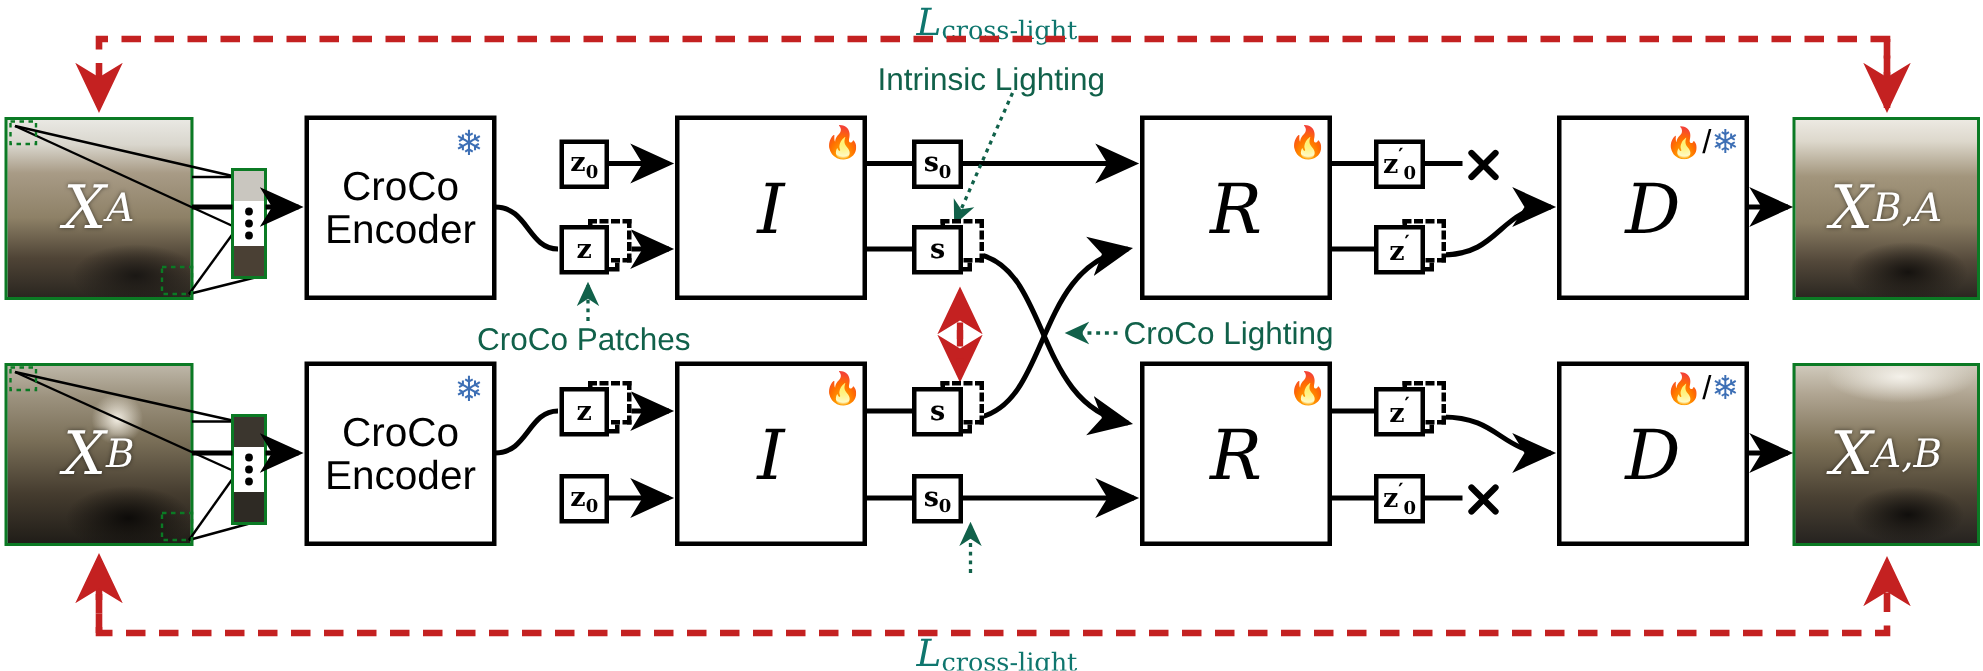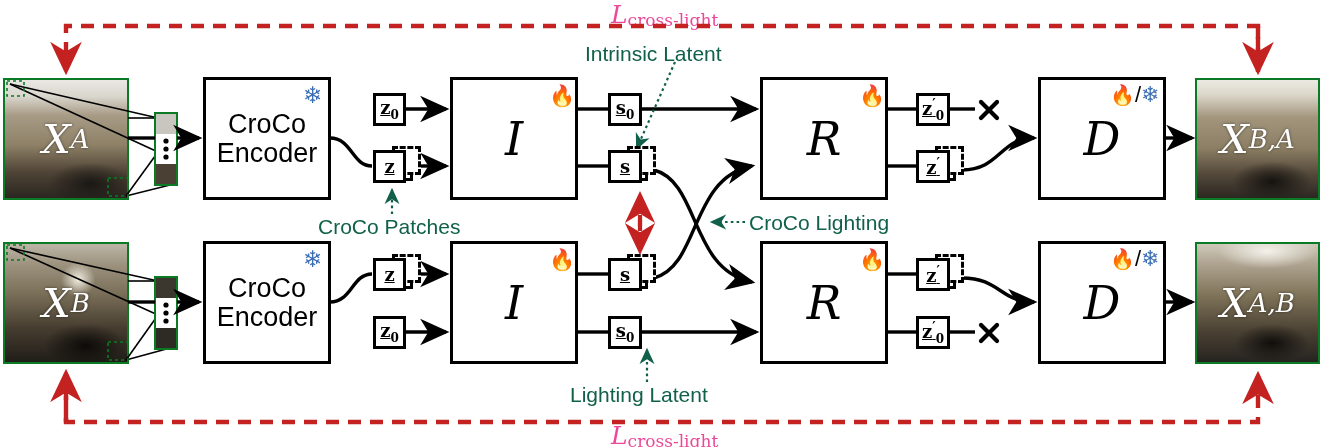--- a/index.html
+++ b/index.html
@@ -10,21 +10,21 @@
   .block{
     position:absolute;border:3px solid #000;background:#fff;box-sizing:border-box;
     display:flex;align-items:center;justify-content:center;text-align:center;
   }
   .block-label{font-size:27px;line-height:1.06;color:#000;font-family:"Liberation Sans",sans-serif;}
   .script-label{font-family:"DejaVu Serif",serif;font-style:italic;font-size:46px;color:#000;line-height:1;}
 
   
   .latent{
     position:absolute;border:3px solid #000;background:#fff;box-sizing:border-box;
-    display:flex;align-items:center;justify-content:center;z-index:6;text-decoration:underline;
+    display:flex;align-items:center;justify-content:center;z-index:6;
   }
   .latent span{font-family:"DejaVu Serif",serif;font-size:18px;font-weight:bold;color:#000;}
   .latent span i{font-style:normal;font-size:12px;vertical-align:sub;}
   .latent span sup{font-size:13px;font-weight:bold;}
 
   
   .stack-ghost{
     position:absolute;border:3px dashed #000;background:#fff;box-sizing:border-box;z-index:4;
   }
   .stack-ghost2{
@@ -43,21 +43,21 @@
     letter-spacing:0px;
   }
   .photo .cap sub{font-size:26px;vertical-align:-.32em;font-style:italic;}
 
   
   .green-lab{
     position:absolute;color:#11614a;font-size:21px;font-family:"Liberation Sans",sans-serif;
     white-space:nowrap;
   }
   .loss-lab{
-    position:absolute;color:#ec4899;white-space:nowrap;
+    position:absolute;color:#0f766e;white-space:nowrap;
     font-family:"DejaVu Serif",serif;font-size:21px;
   }
   .loss-lab .cal{font-family:"DejaVu Serif",serif;font-style:italic;font-size:25px;}
   .loss-lab .sub{font-size:17px;vertical-align:-.18em;}
 
   .icon-fire{position:absolute;font-size:21px;line-height:1;z-index:7;}
   .icon-snow{position:absolute;font-size:23px;line-height:1;color:#3d6fb5;z-index:7;}
   .icon-both{position:absolute;font-size:20px;line-height:1;z-index:7;white-space:nowrap;}
   .icon-both .sl{color:#000;font-size:22px;}
 
@@ -341,17 +341,16 @@
   <div class="loss-lab" style="left:611px;top:0px;">
     <span class="cal">L</span><span class="sub">cross-light</span>
   </div>
 
   <div class="loss-lab" style="left:611px;top:421px;">
     <span class="cal">L</span><span class="sub">cross-light</span>
   </div>
 
 
   <div class="green-lab" style="left:318px;top:215px;text-align:center;">CroCo Patches</div>
-  <div class="green-lab" style="left:585px;top:42px;">Intrinsic Latent</div>
-  <div class="green-lab" style="left:570px;top:383px;">Lighting Latent</div>
+  <div class="green-lab" style="left:585px;top:42px;">Intrinsic Lighting</div>
   <div class="green-lab" style="left:749px;top:211px;">CroCo Lighting</div>
 
 </div>
 
 </body></html>

